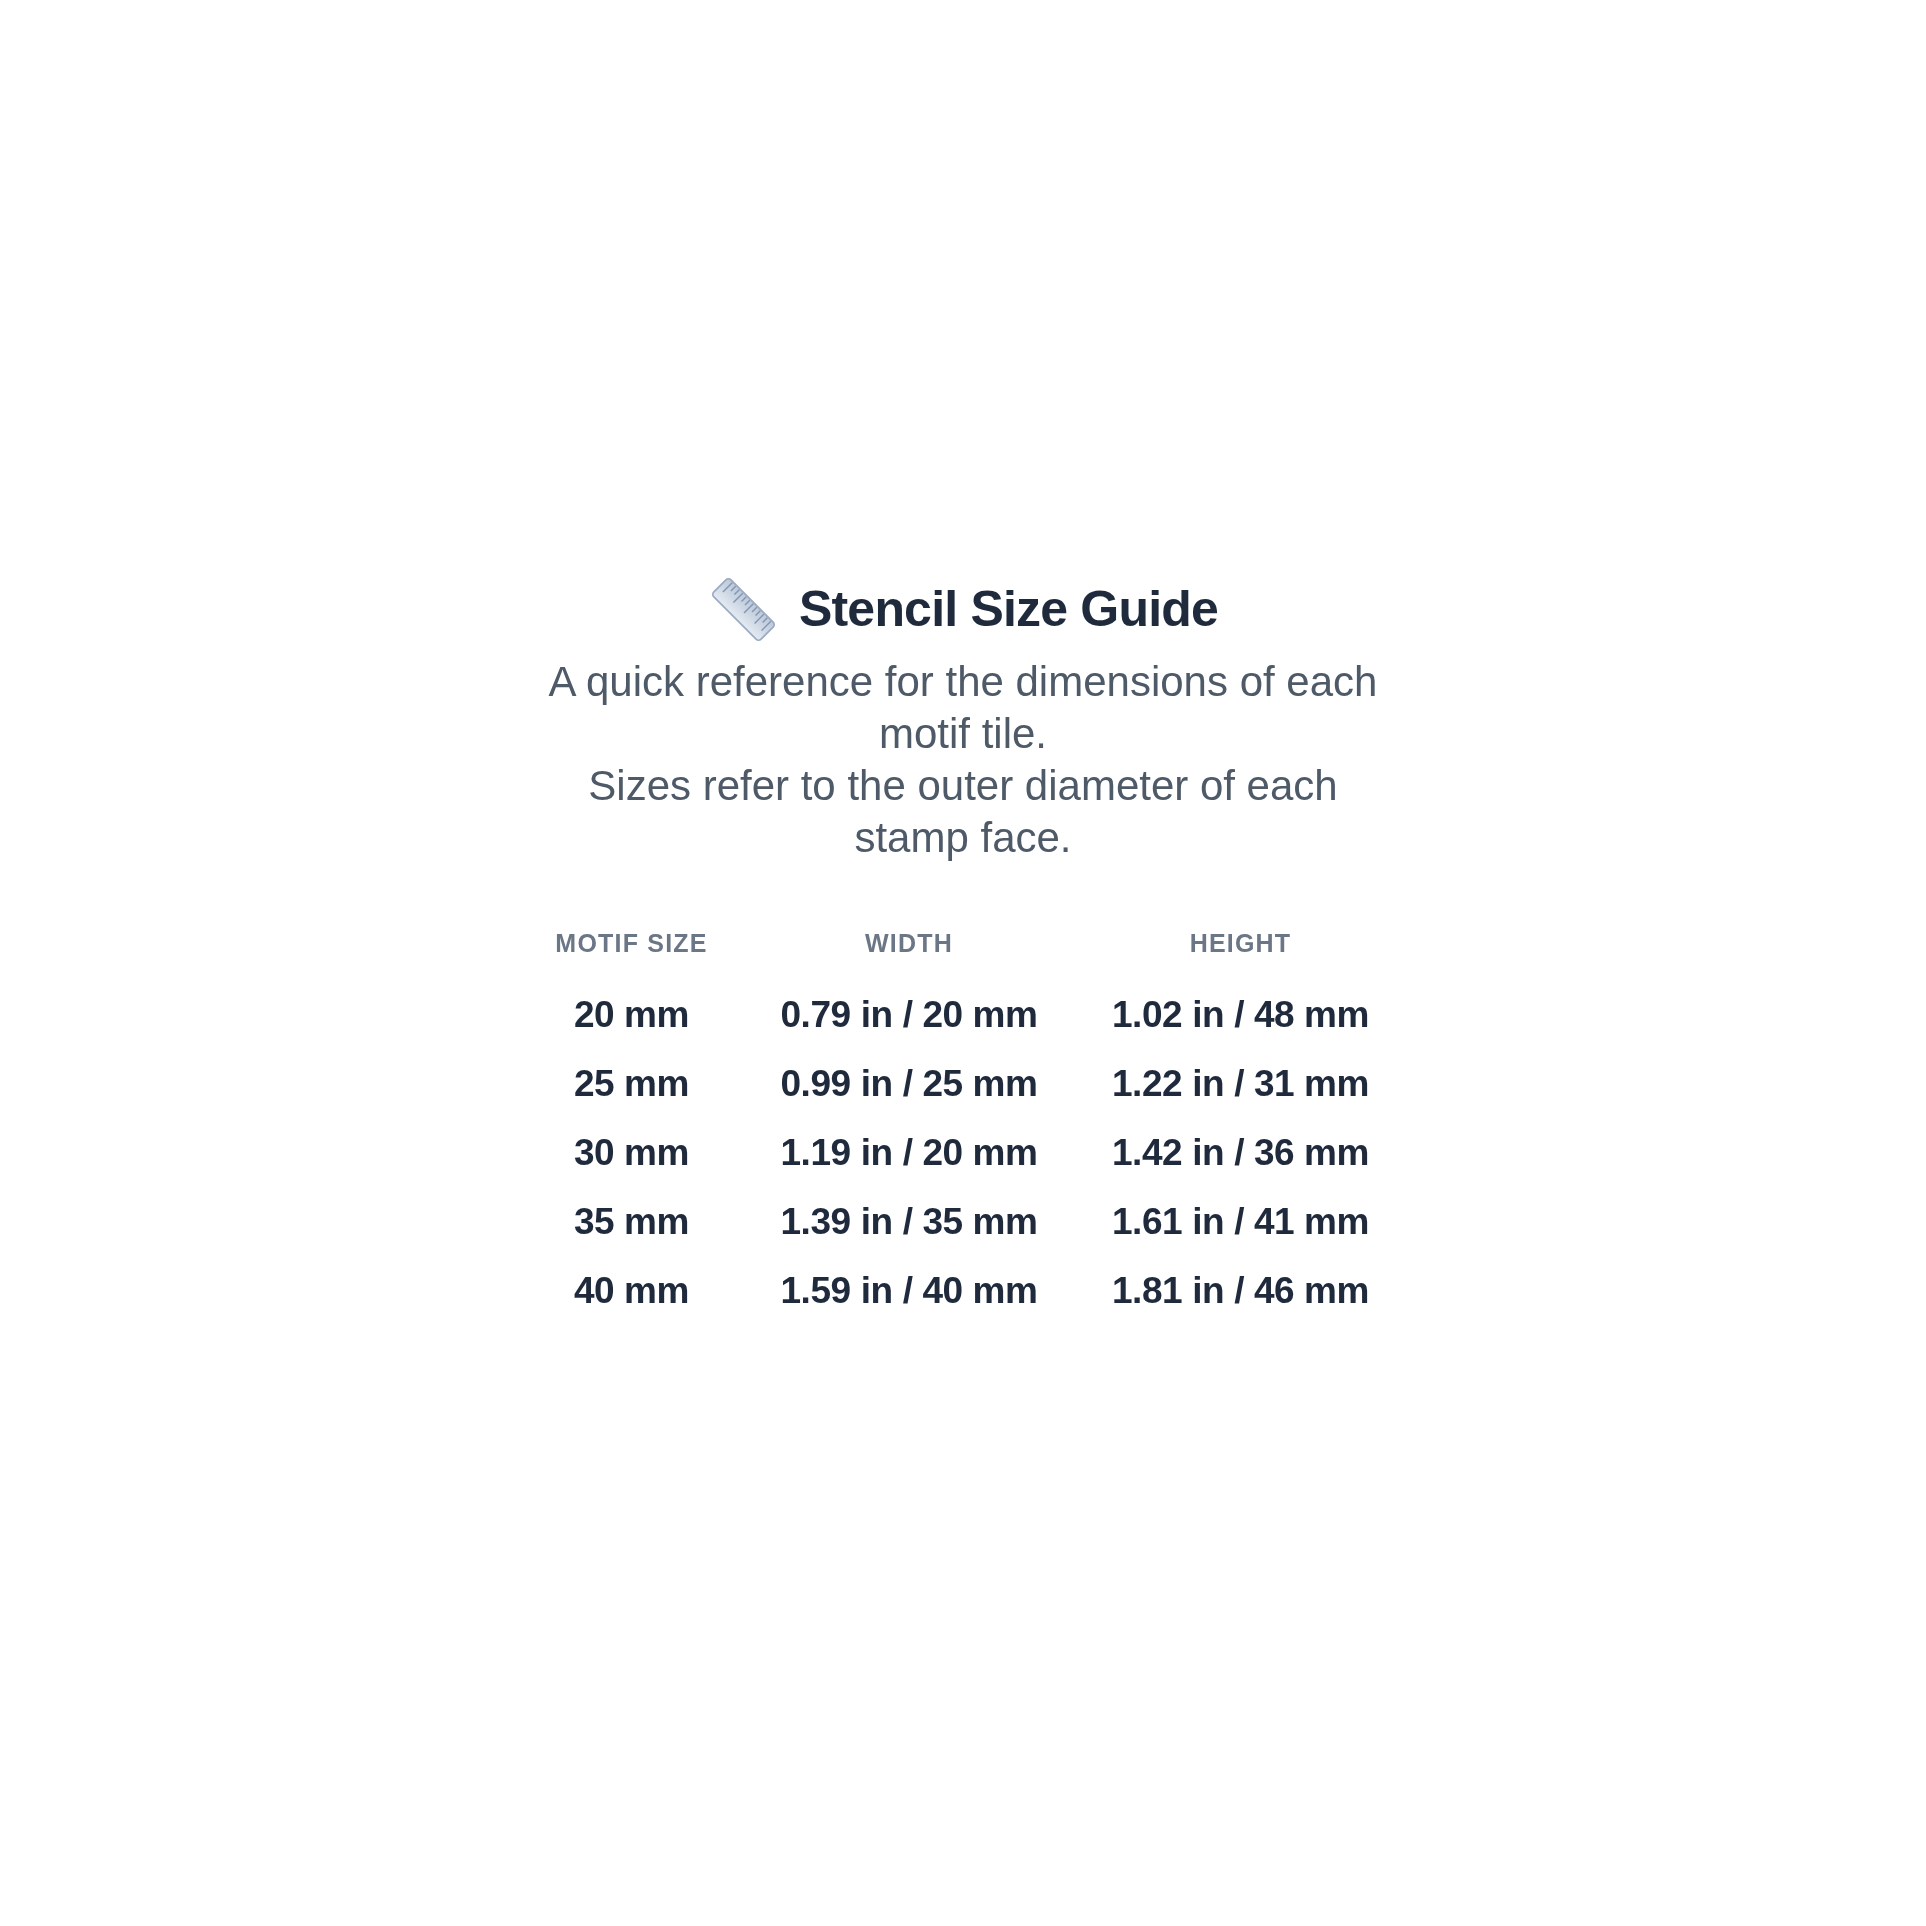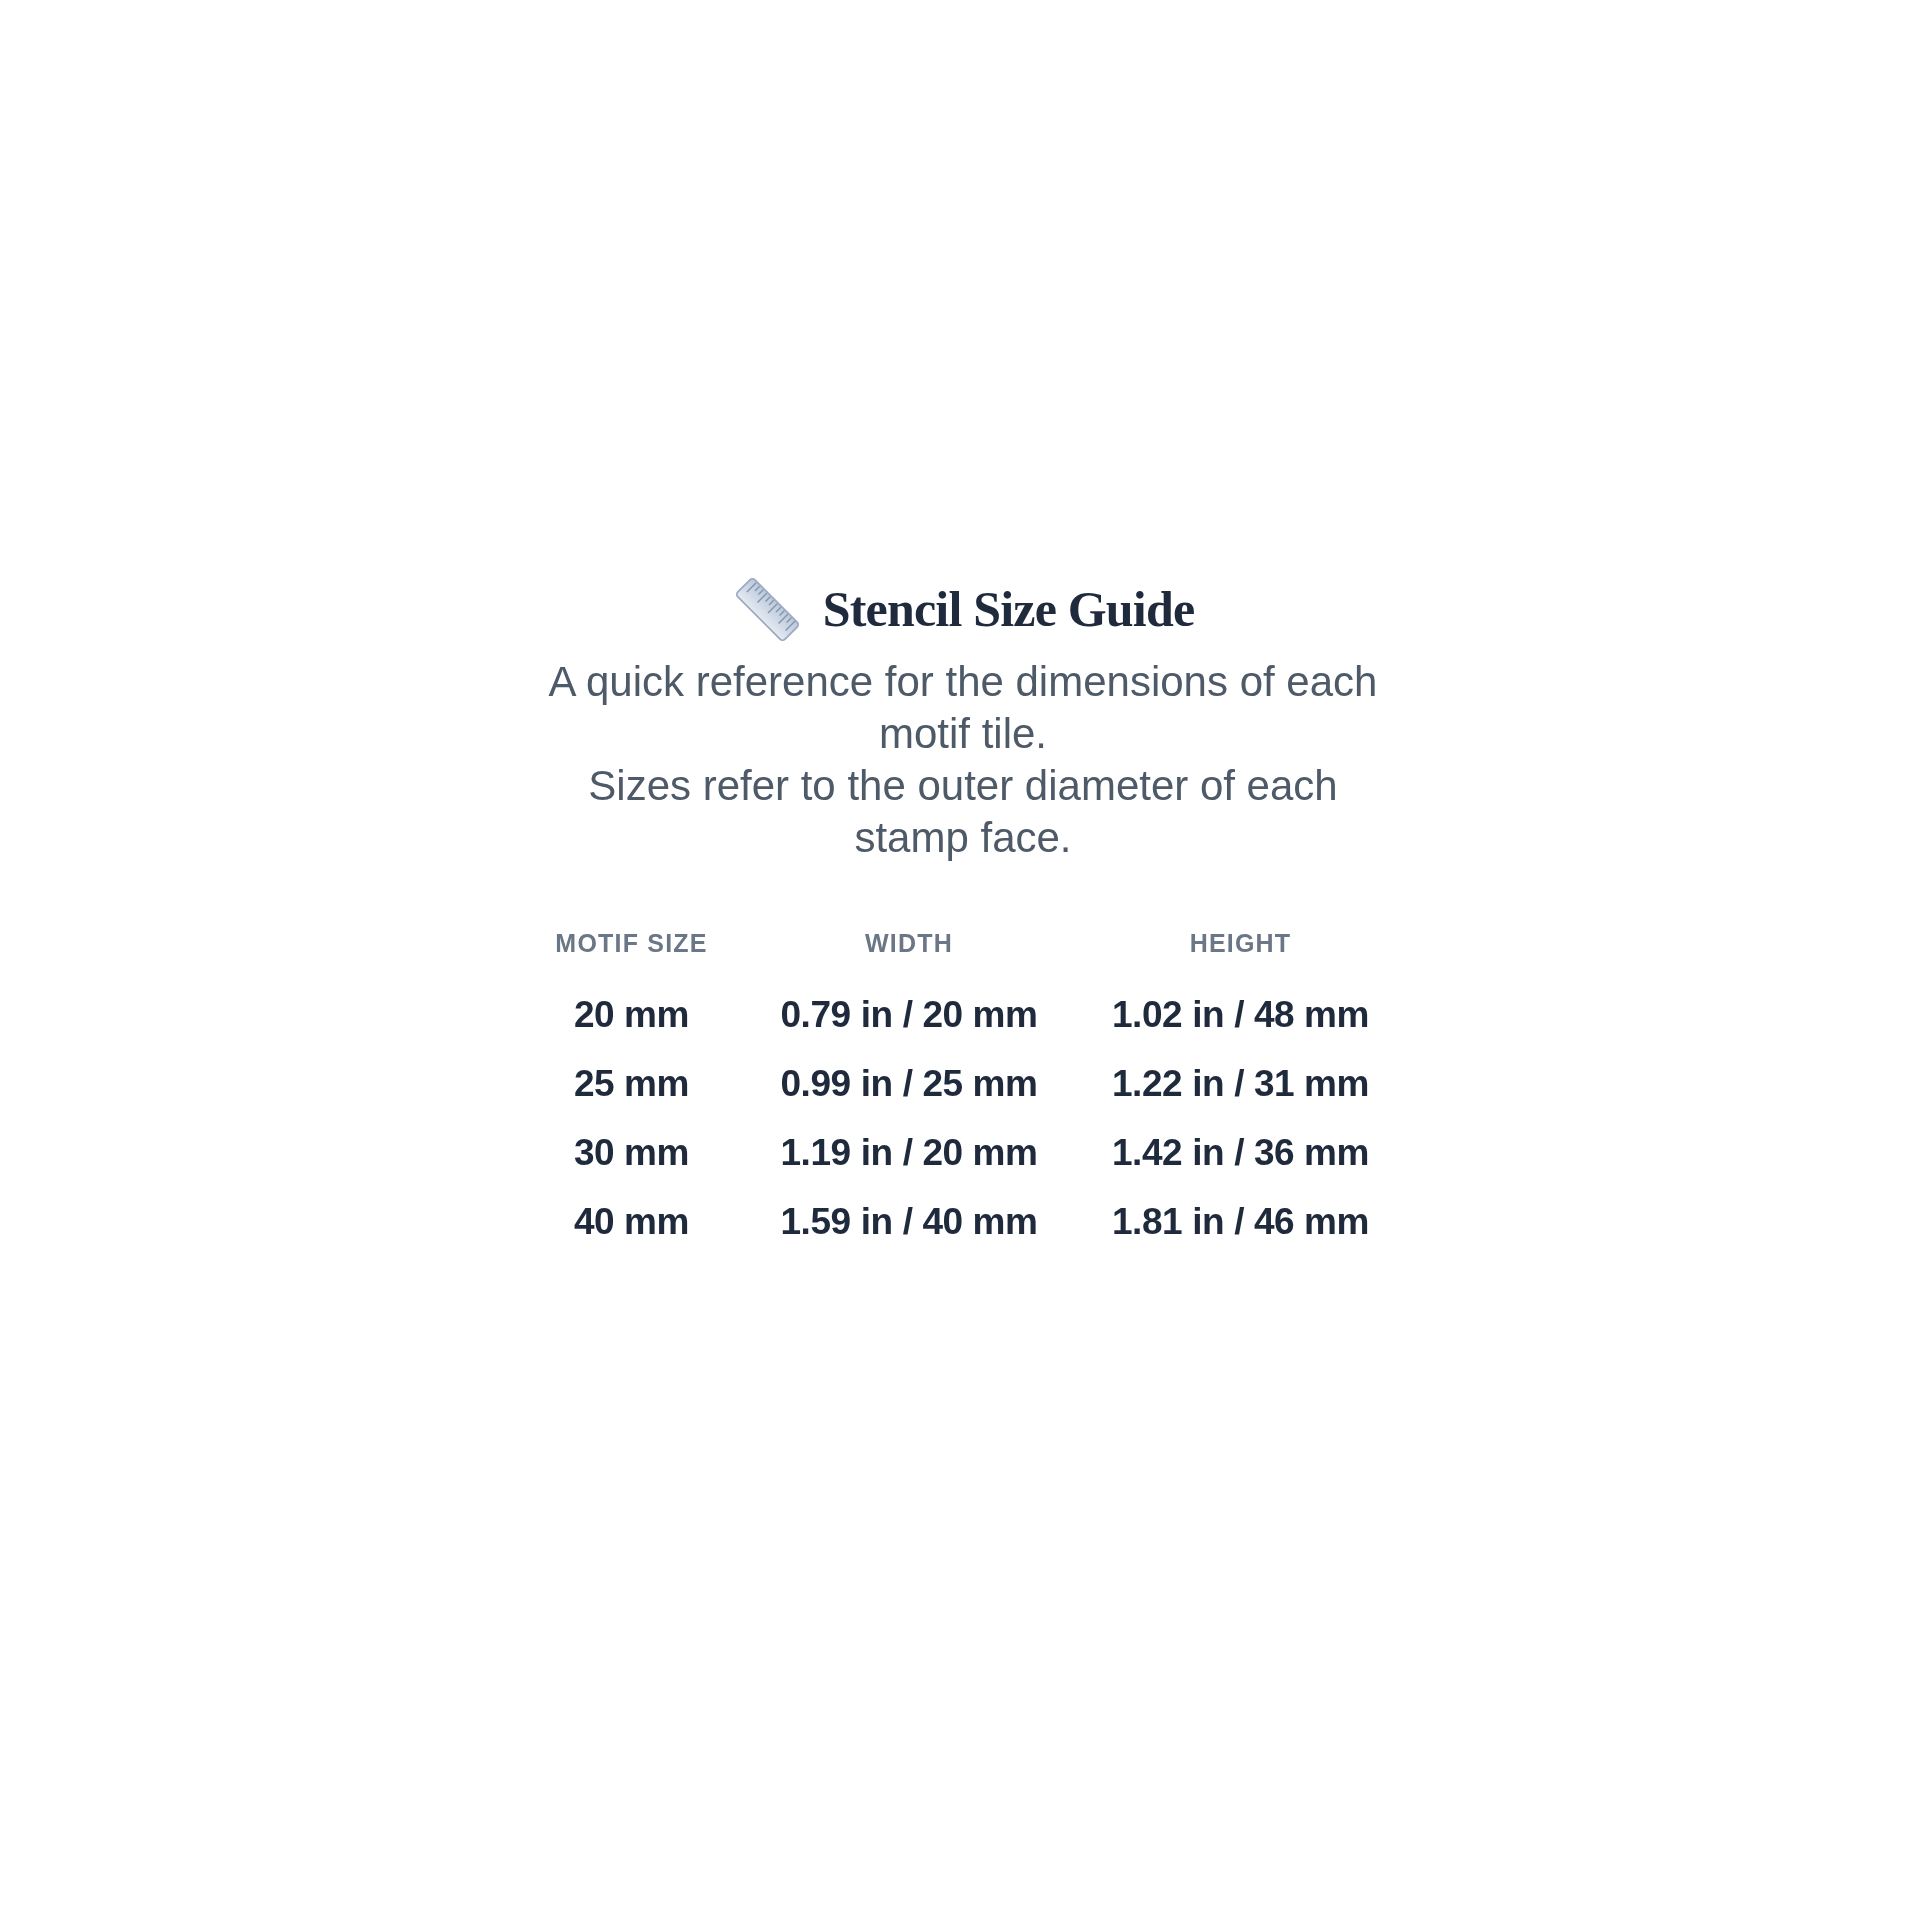--- a/index.html
+++ b/index.html
@@ -9,21 +9,20 @@
     font-family: "Liberation Sans", sans-serif;
     position: relative; overflow: hidden;
   }
   .content {
     position: absolute; top: 574px; left: 0; right: 0;
     text-align: center;
   }
   .title-row {
     display: flex; align-items: flex-start; justify-content: center;
     gap: 20px;
-    font-family: Liberation Serif, serif;
   }
   .ruler-icon { width: 71px; height: 71px; flex: 0 0 auto; }
   .page-title {
     margin: 0;
     font-size: 50px; font-weight: bold;
     letter-spacing: -0.8px;
     color: var(--title-text, #1f2a3c);
     line-height: 71px;
   }
   .subtitle {
@@ -108,20 +107,25 @@
           <div class="td">25 mm</div>
           <div class="td">0.99 in / 25 mm</div>
           <div class="td">1.22 in / 31 mm</div>
         </div>
         <div class="tr">
           <div class="td">30 mm</div>
           <div class="td">1.19 in / 20 mm</div>
           <div class="td">1.42 in / 36 mm</div>
         </div>
         <div class="tr">
+          <div class="td">35 mm</div>
+          <div class="td">1.39 in / 35 mm</div>
+          <div class="td">1.61 in / 41 mm</div>
+        </div>
+        <div class="tr">
           <div class="td">40 mm</div>
           <div class="td">1.59 in / 40 mm</div>
           <div class="td">1.81 in / 46 mm</div>
         </div>
       </div>
   </div>
 
 </div>
 
 

